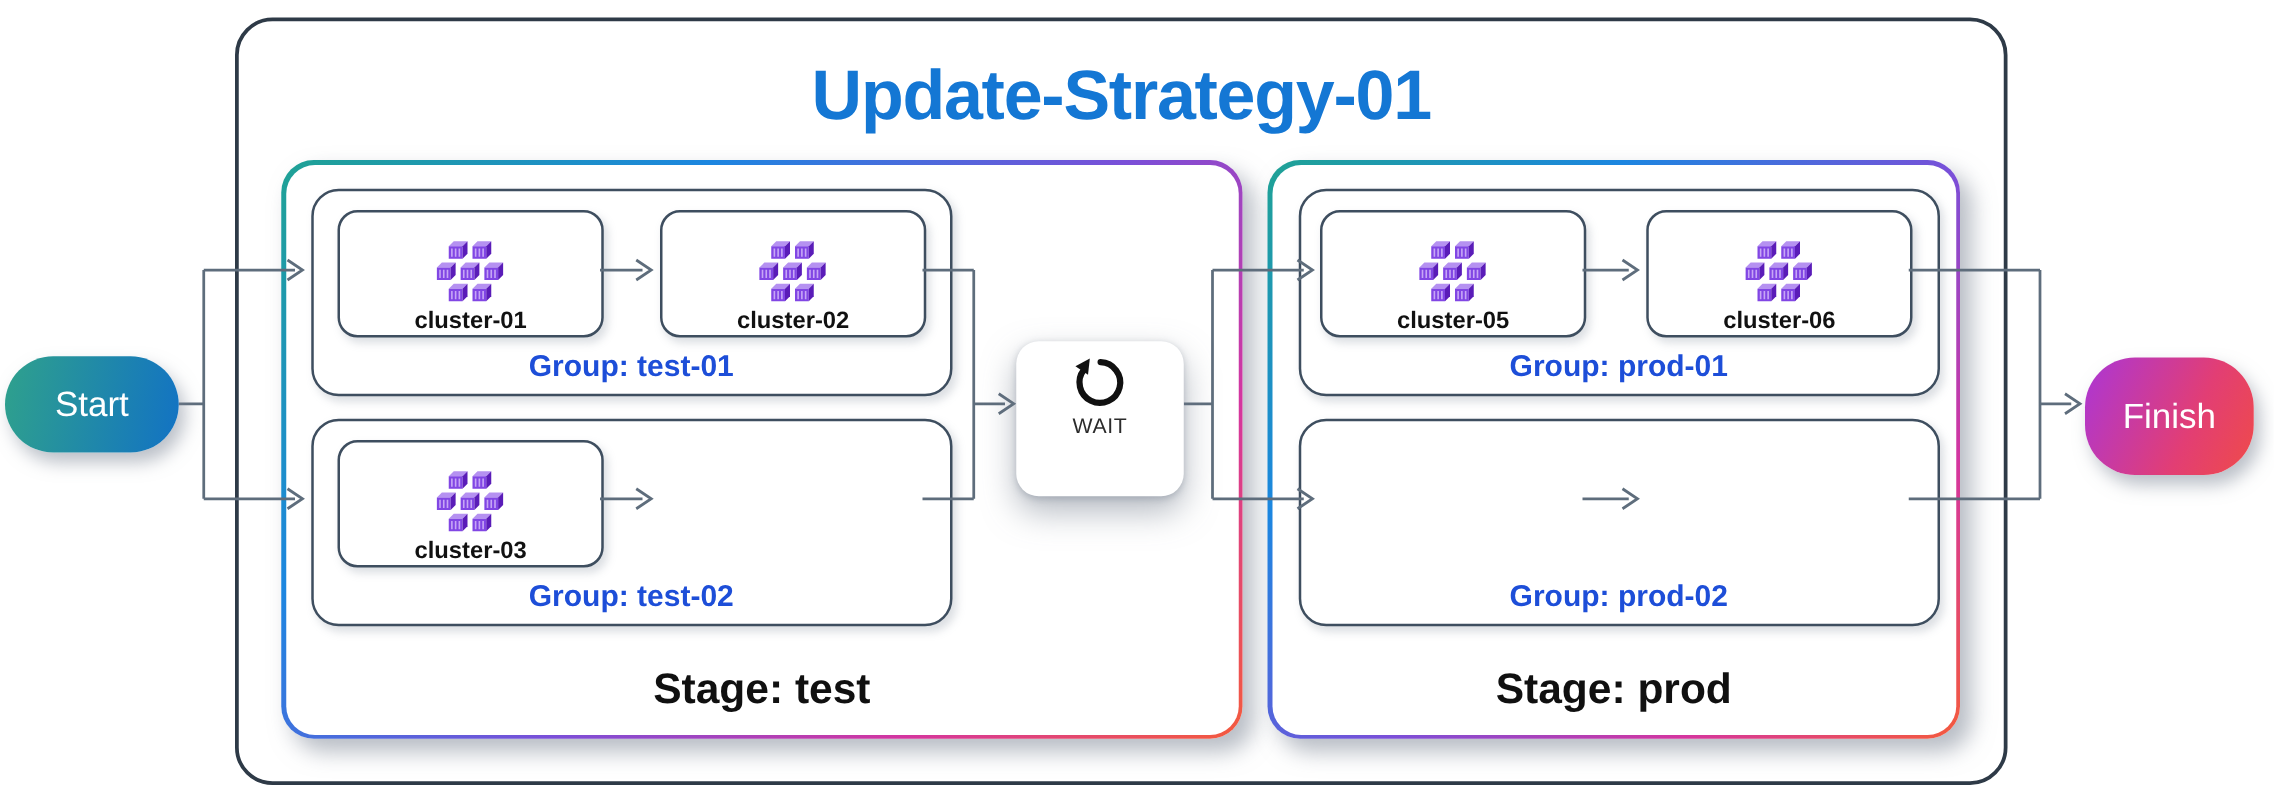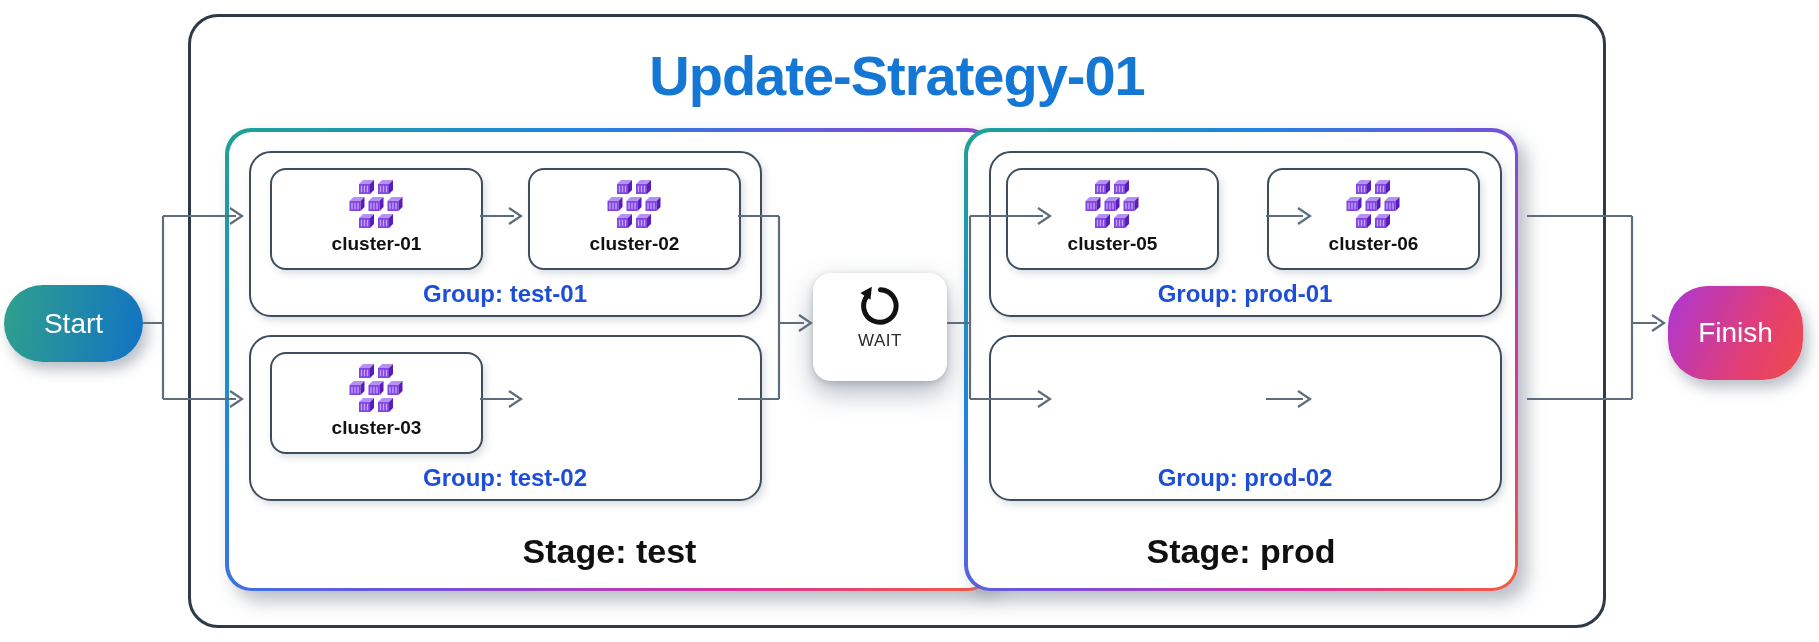--- a/index.html
+++ b/index.html
@@ -21,21 +21,21 @@
   .stage{
     position:absolute;border-radius:26px;padding:0;z-index:2;
     background:linear-gradient(135deg,#1fa294 0%,#1c86e0 28%,#7a4fd8 55%,#d4359f 78%,#f45b3c 100%);
     box-shadow:9px 10px 18px rgba(125,135,150,0.55);
   }
   .stage-inner{
     position:absolute;left:3.5px;top:3.5px;right:3.5px;bottom:3.5px;
     background:#ffffff;border-radius:23px;
   }
   .stage-test{left:225px;top:128px;width:769px;height:463px;}
-  .stage-prod{left:964px;top:128px;width:554px;height:463px;}
+  .stage-prod{left:1014px;top:128px;width:554px;height:463px;}
   .stage-label{
     position:absolute;left:0;right:0;bottom:17px;text-align:center;
     font-size:34px;font-weight:bold;color:#101010;
   }
   
   .group{
     position:absolute;width:513px;height:166px;
     border:2.5px solid #3e4e5f;border-radius:22px;background:#ffffff;box-sizing:border-box;
     box-shadow:3px 4px 7px rgba(130,140,155,0.28);
   }
@@ -43,34 +43,34 @@
   .g-row2{left:20px;top:203px;}
   .stage-prod .g-row1,.stage-prod .g-row2{left:21px;}
   .group-label{
     position:absolute;left:0;right:0;bottom:7px;text-align:center;
     font-size:24px;font-weight:bold;color:#1d4ed8;
   }
   
   .cluster{
     position:absolute;top:15.5px;width:213px;height:102px;
     border:2.5px solid #3e4e5f;border-radius:16px;background:#ffffff;box-sizing:border-box;
-    display:flex;flex-direction:column;align-items:center;justify-content:flex-start;
+    display:flex;flex-direction:column;align-items:center;justify-content:flex-end;
     box-shadow:3px 4px 7px rgba(130,140,155,0.28);
   }
   .c-left{left:19.5px;}
   .c-right{left:277.5px;}
   .stage-prod .c-left{left:15.5px;}
   .stage-prod .c-right{left:276.5px;}
   .aks{width:62px;height:50px;margin-top:9px;}
   .cluster-label{
     margin-top:4px;font-size:19px;font-weight:bold;color:#111111;
   }
   
   .wait-card{
-    position:absolute;left:813px;top:273px;width:134px;height:108px;
+    position:absolute;left:813px;top:273px;width:134px;height:124px;
     background:#ffffff;border-radius:18px;z-index:6;
     box-shadow:0 12px 26px rgba(110,120,135,0.5),0 2px 6px rgba(110,120,135,0.35);
     display:flex;flex-direction:column;align-items:center;justify-content:flex-start;
   }
   .wait-icon{width:46px;height:46px;margin-top:10px;}
   .wait-label{font-size:17px;color:#2b2b2b;letter-spacing:0.5px;margin-top:2px;}
   
   .pill{
     position:absolute;border-radius:40px;display:flex;align-items:center;justify-content:center;
     color:#ffffff;font-size:28px;font-weight:normal;z-index:6;

